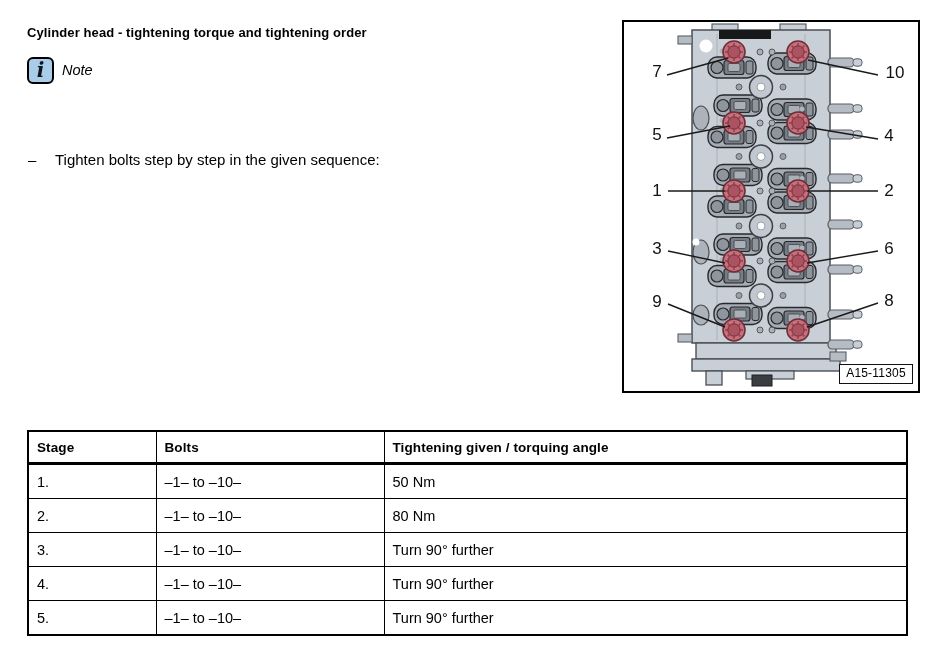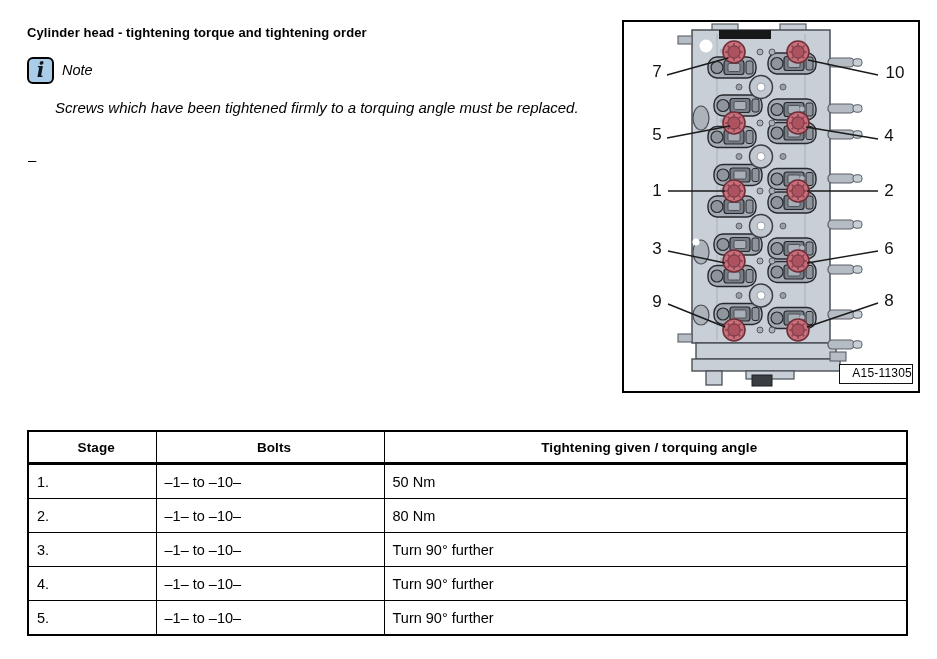--- a/index.html
+++ b/index.html
@@ -65,37 +65,37 @@
     font-size:17px;line-height:20px;color:#111;
   }
   .figure-ref{
     position:absolute;
     left:215px;top:342px;
     width:74px;height:20px;
     box-sizing:border-box;
     border:1.5px solid #111;
     background:#fff;
     font-size:12px;line-height:17px;
-    text-align:right;
+    text-align:center;
     letter-spacing:.2px;
   }
 
   
   table.torque{
     position:absolute;left:27px;top:430px;
     width:881px;
     border-collapse:collapse;
     border:2px solid #000;
     table-layout:fixed;
   }
   table.torque th{
     border:1.5px solid #000;
     border-bottom:3px solid #000;
     font-size:13.5px;font-weight:bold;
-    text-align:center;
+    text-align:left;
     padding:0 0 0 8px;
     height:30px;vertical-align:middle;
     letter-spacing:.1px;
     margin-left:9px;
   }
   table.torque td{
     border:1.5px solid #000;
     font-size:14.5px;
     padding:0 0 0 8px;
     height:33px;vertical-align:middle;
@@ -105,23 +105,23 @@
 <body>
 
 <div class="page">
 
   <div class="abs doc-title">Cylinder head - tightening torque and tightening order</div>
 
   <div class="abs note-icon">
     <span>i</span>
   </div>
   <div class="abs note-label">Note</div>
-  <div class="abs note-body">Screws which have been tightened firmly to a torquing angle must be replaced.</div>
 
   <span class="abs step-dash">–</span>
+  <span class="abs step-text">Tighten bolts step by step in the given sequence:</span>
 
   <div class="abs figure-frame">
     <svg width="294" height="369" viewBox="2 2 294 369">
       <defs>
         <g id="tappet">
           <rect x="0" y="0" width="48" height="21" rx="9" fill="#a6acb4" stroke="#26282c" stroke-width="1.4"></rect>
           <circle cx="9" cy="10.5" r="6" fill="#8f959d" stroke="#26282c" stroke-width="1.2"></circle>
           <rect x="16" y="3.5" width="20" height="14" rx="2.5" fill="#777d85" stroke="#26282c" stroke-width="1.2"></rect>
           <rect x="20" y="6.5" width="12" height="8" rx="1.5" fill="#a9afb7" stroke="#3c4046" stroke-width="0.8"></rect>
           <rect x="38" y="4" width="7" height="13" rx="2" fill="#8f959d" stroke="#26282c" stroke-width="1"></rect>

